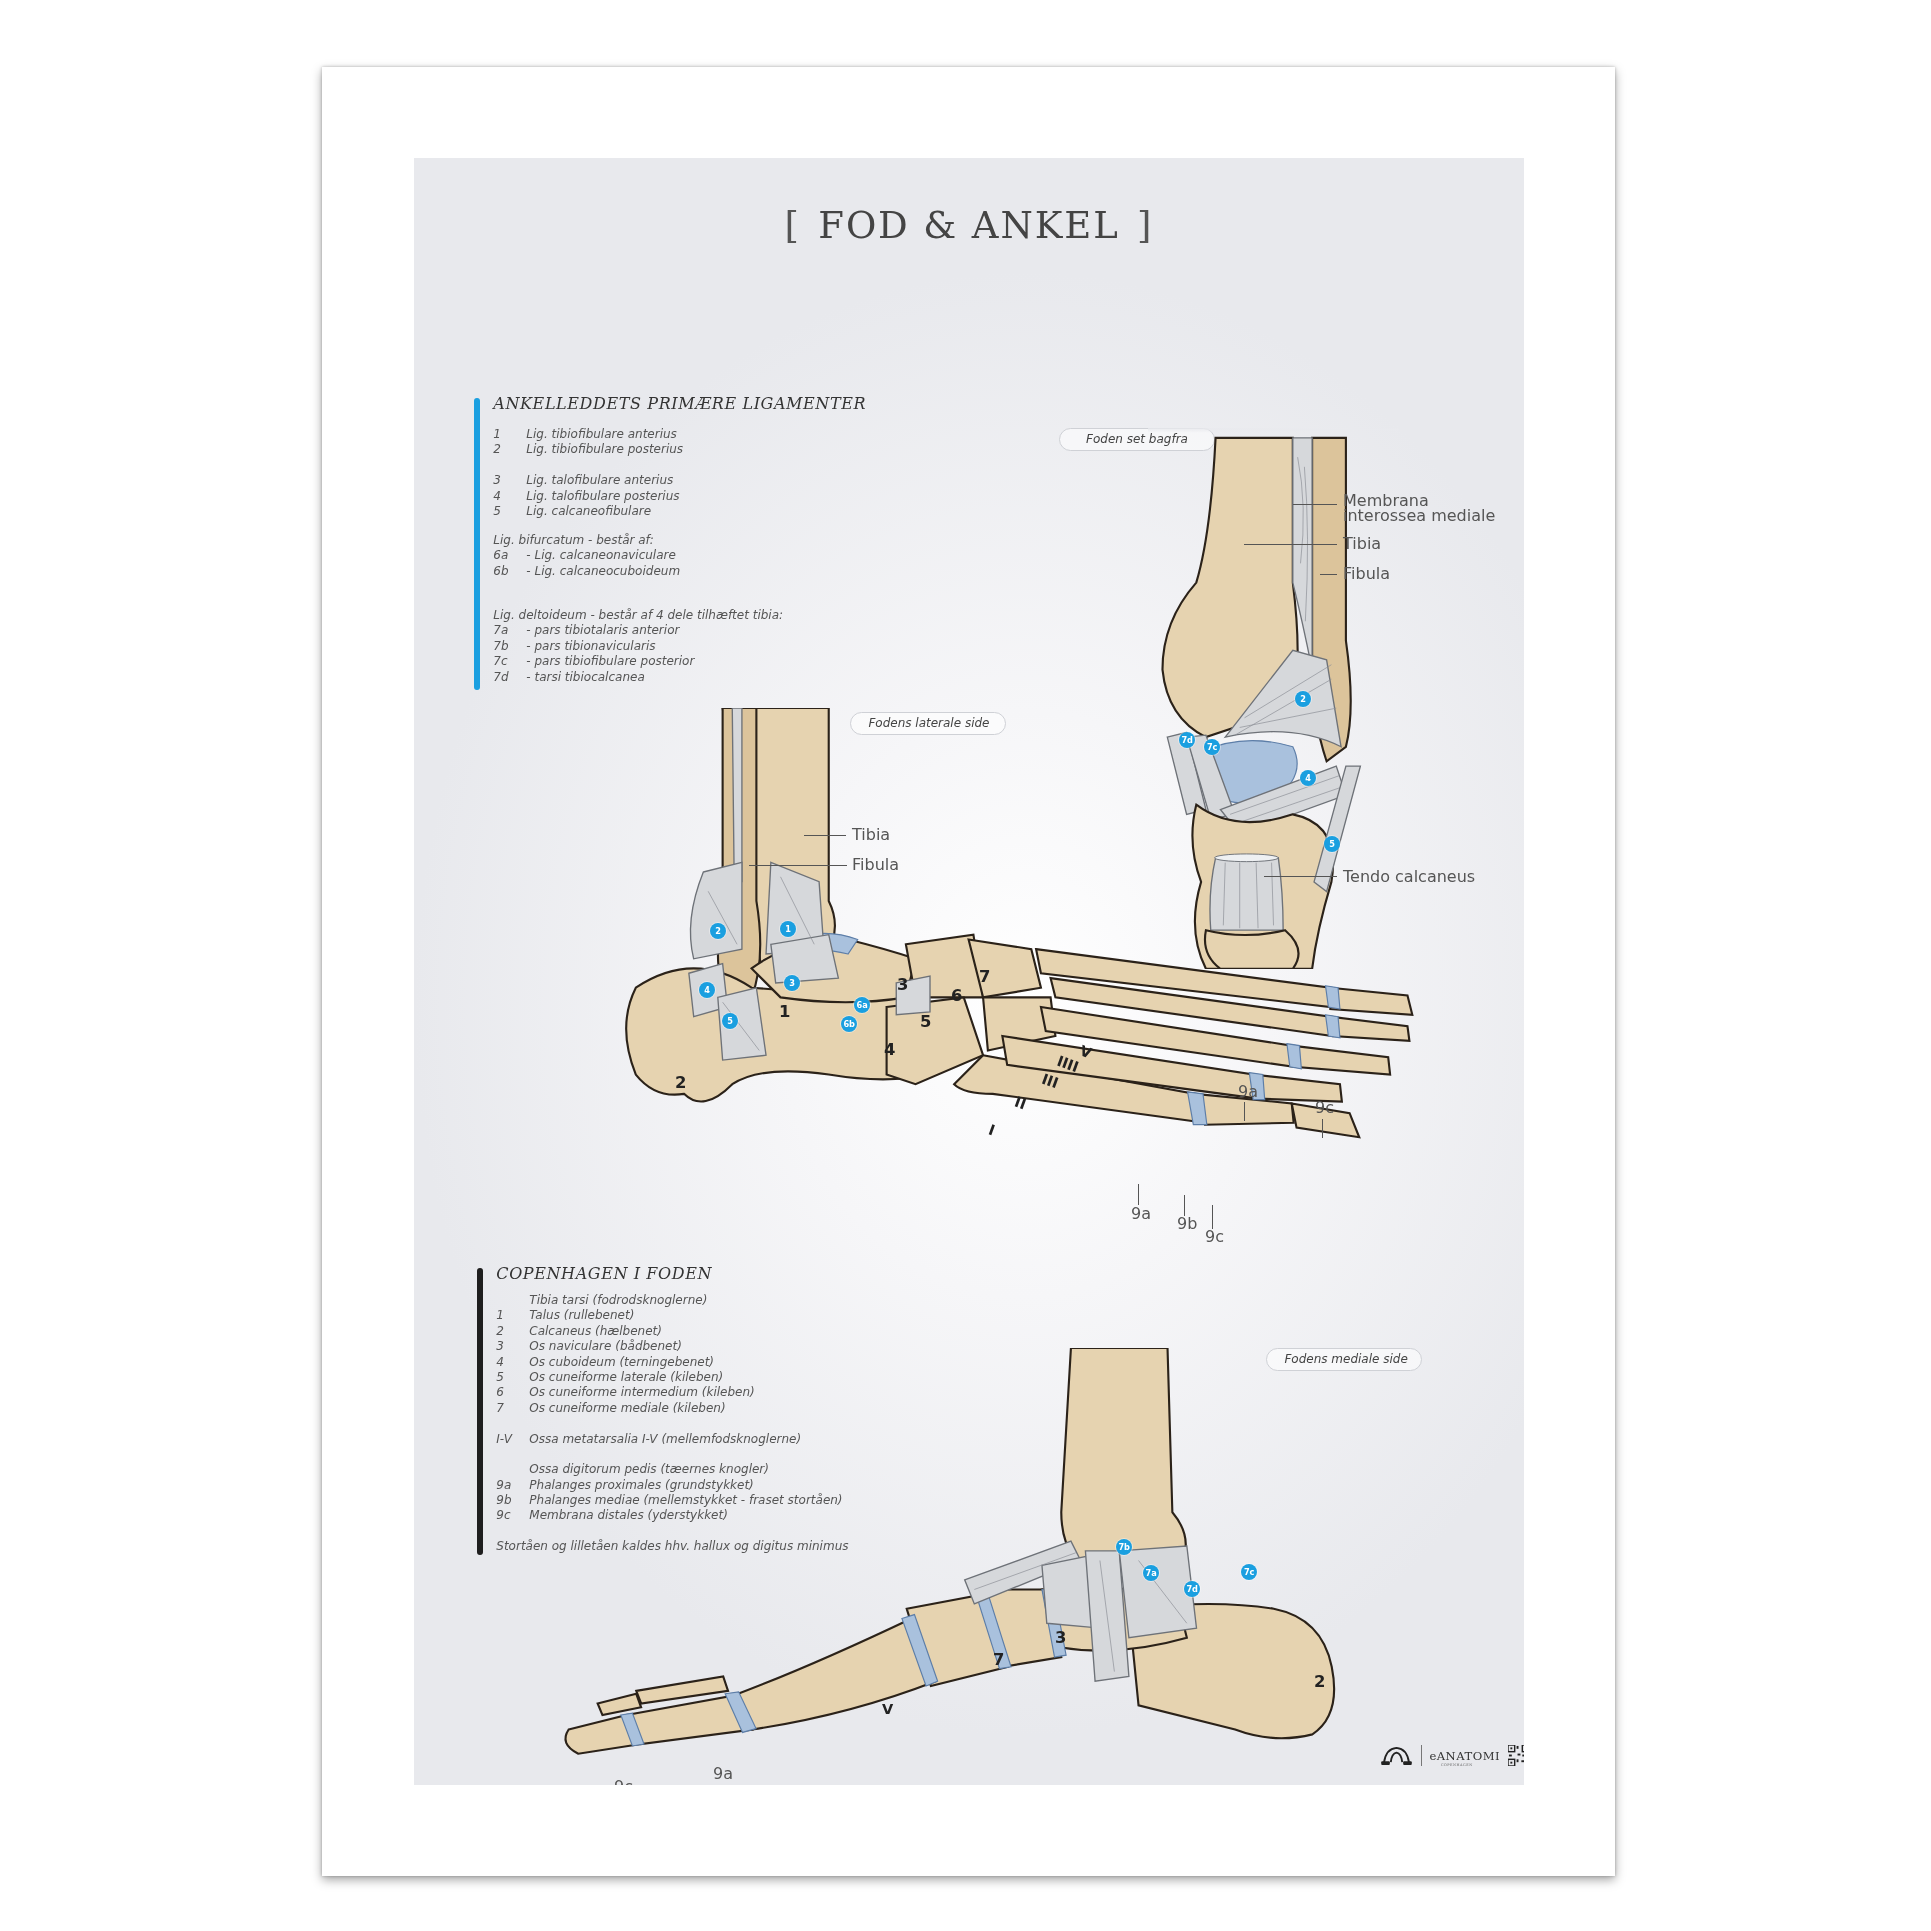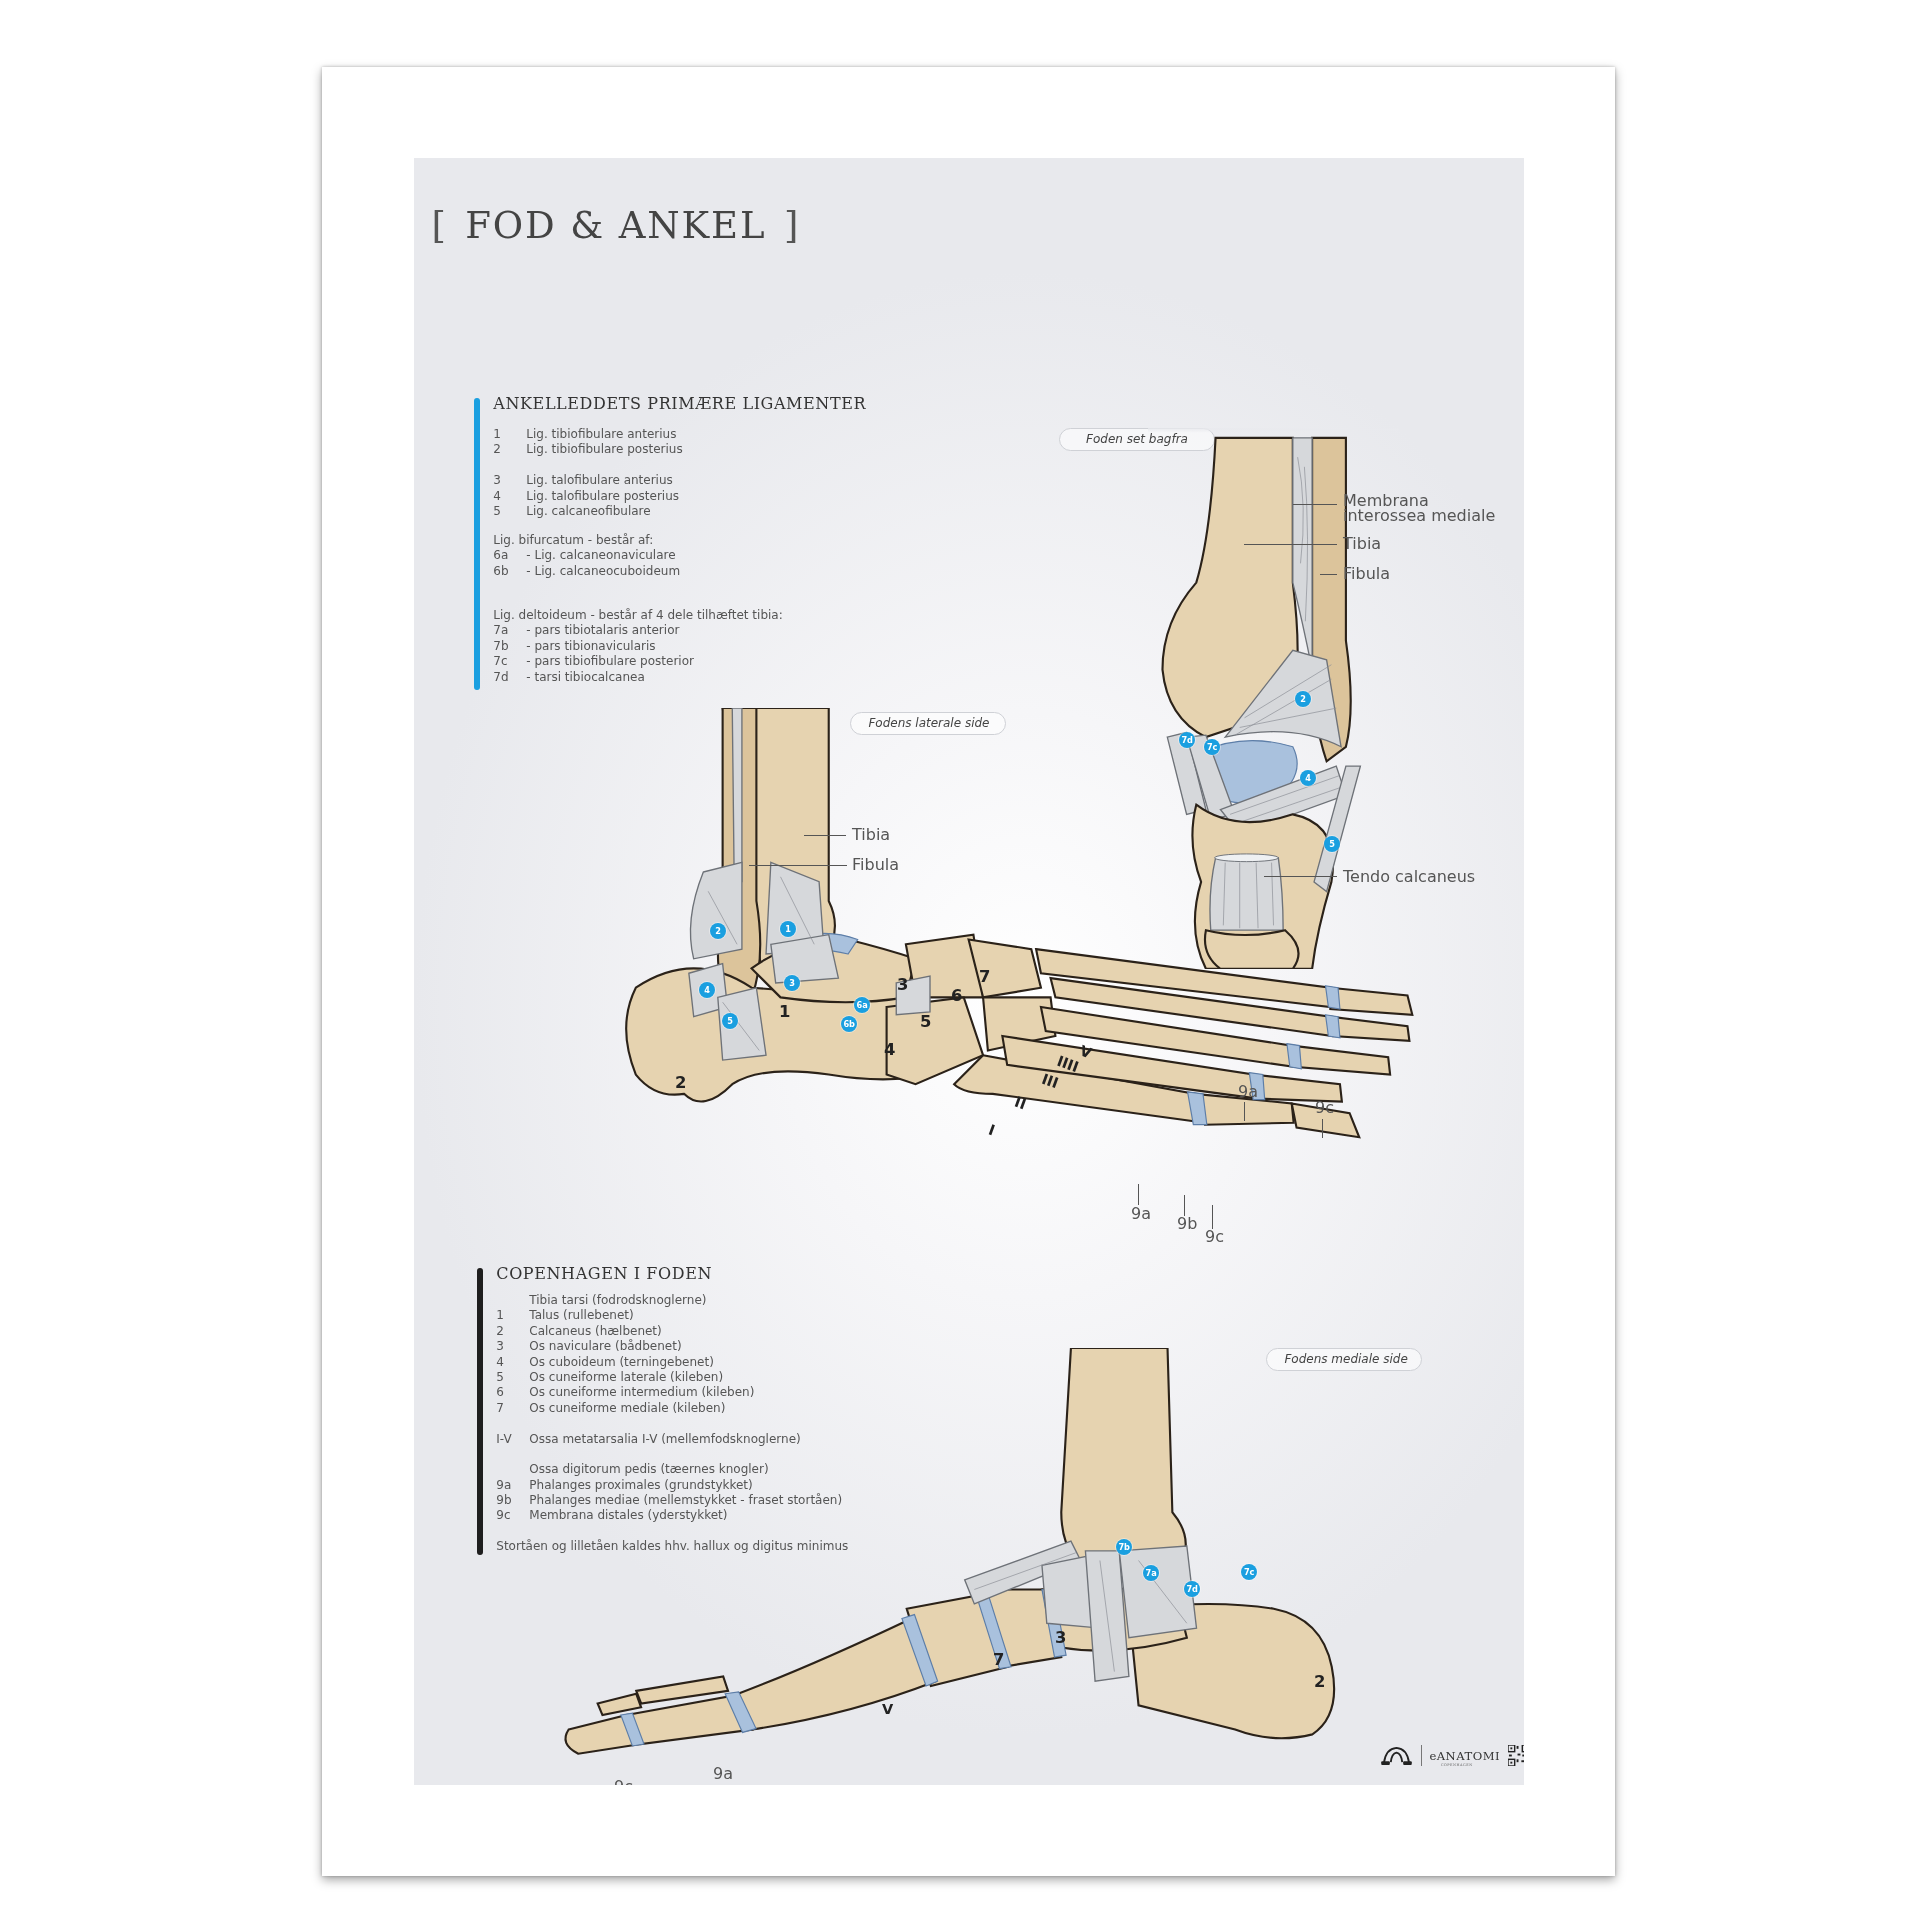--- a/index.html
+++ b/index.html
@@ -11,27 +11,27 @@
     background: #ffffff;
     box-shadow: 0 3.9px 9.7px rgba(0,0,0,0.35), 0 0 2.9px rgba(0,0,0,0.25);
   }
   .panel {
     position: absolute; left: 92px; top: 91px; width: 1110px; height: 1627px;
     background: radial-gradient(ellipse 55% 45% at 55% 52%, #ffffff 0%, #f6f6f8 40%, #e8e9ed 100%);
     overflow: hidden;
   }
 
   .title {
-    position: absolute; left: 0; right: 0; top: 46px; text-align: left;
+    position: absolute; left: 0; right: 0; top: 46px; text-align: center;
     font-family: "DejaVu Serif", serif; font-size: 37px; letter-spacing: 1.9px; color: #444;
   }
   .title .br { font-weight: 300; color: #555; margin: 0 17.4px; }
 
   
-  .section { position: absolute; }
+  .section { position: absolute; font-style: italic; }
   .section .bar { position: absolute; left: 0; top: 0; width: 5.8px; border-radius: 2.9px; }
   .section h2 {
     position: absolute; left: 19.3px; top: -3.9px; white-space: nowrap;
     font-family: "DejaVu Serif", serif; font-weight: normal; font-size: 16px; letter-spacing: 0.6px; color: #333;
   }
   .rows { position: absolute; left: 19.3px; top: 29px; font-size: 12px; color: #555; line-height: 15.4px; }
   .row { display: flex; white-space: nowrap; height: 15.4px; }
   .row .code { width: 33px; flex: none; }
   .gap { height: 15.4px; }
 

